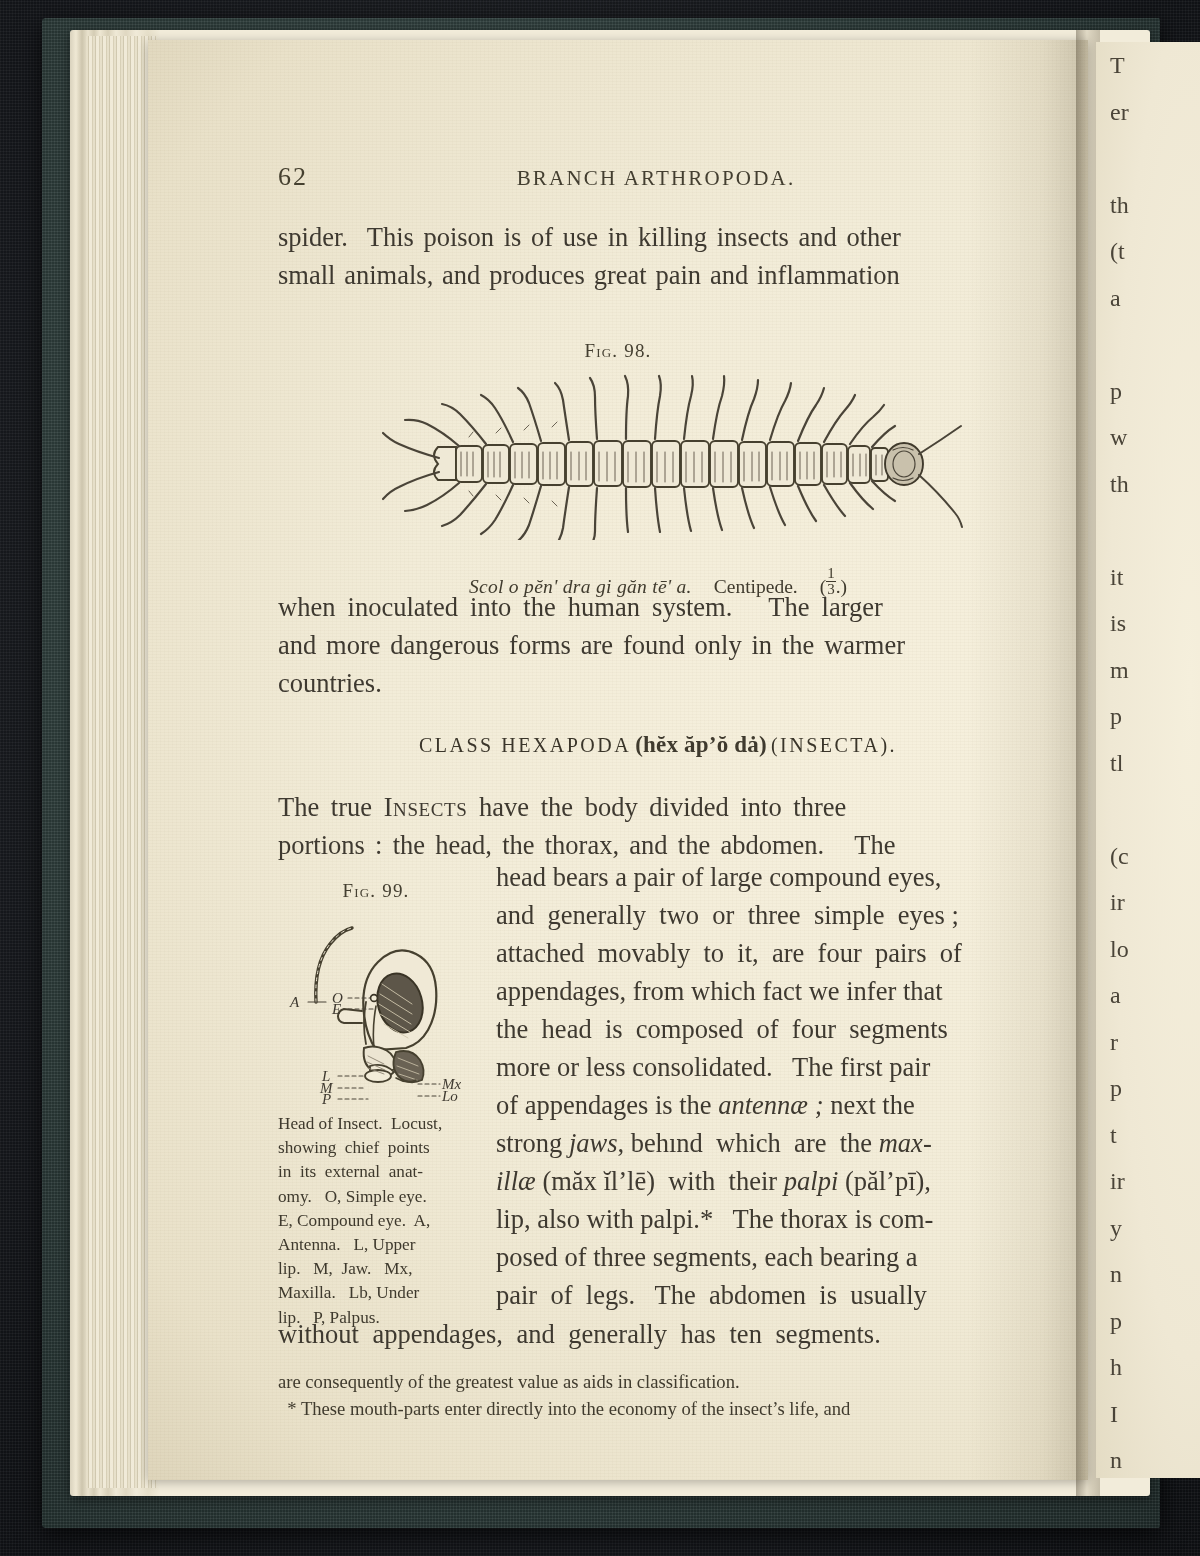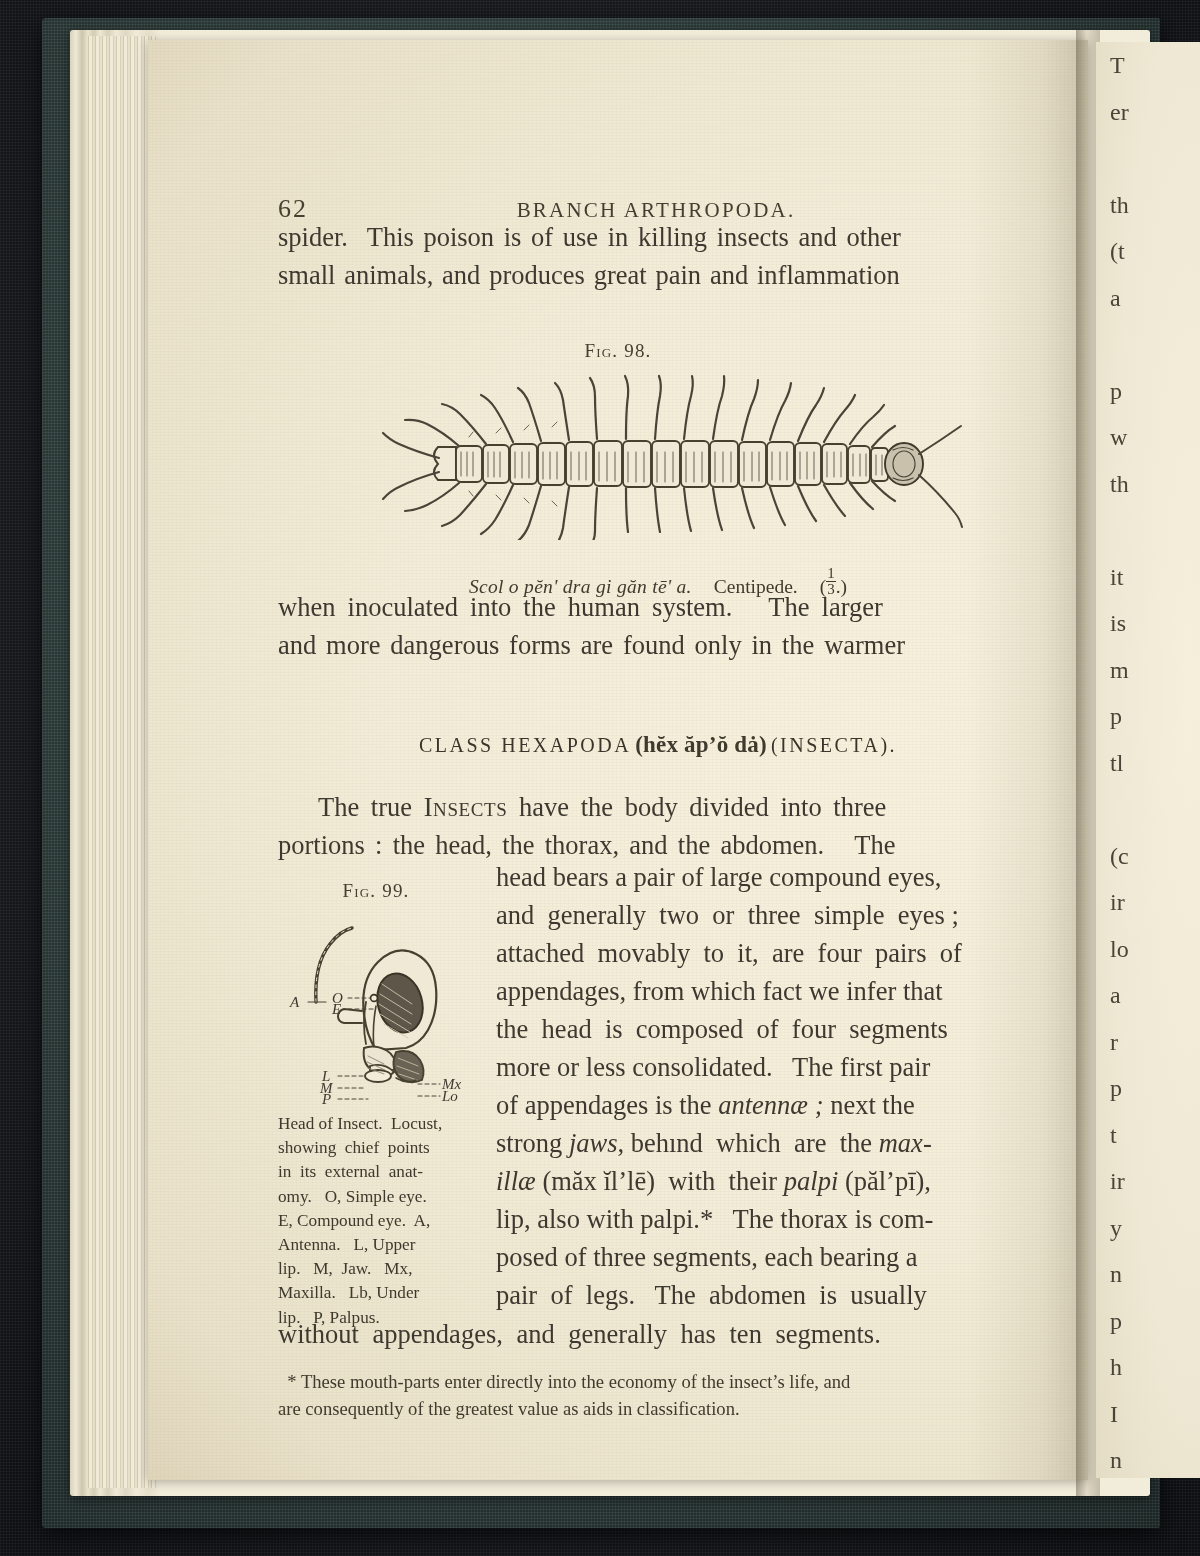--- a/index.html
+++ b/index.html
@@ -105,21 +105,21 @@
 
   
   .content {
     position: absolute;
     left: 0; top: 0; right: 0; bottom: 0;
     font-family: "Liberation Serif", serif;
     color: #3c372c;
   }
   .folio-row {
     position: absolute; left: 130px; top: 122px; width: 760px;
-    display: flex; align-items: baseline; margin-top: 32px;
+    display: flex; align-items: baseline;
   }
   .folio {
     font-size: 26px; letter-spacing: 2px; color: #45402f;
   }
   .runhead {
     flex: 1; text-align: center;
     font-size: 21px; letter-spacing: 2.2px; color: #433e30;
     font-variant: small-caps; text-transform: uppercase;
     padding-right: 34px;
   }
@@ -175,21 +175,21 @@
     text-align: center;
   }
   #classhead .big {
     font-size: 20px; letter-spacing: 2.5px; color: #3a352a;
   }
   #classhead .pron {
     font-size: 23px; letter-spacing: .2px; color: #3f3a2e; font-weight: bold;
   }
 
   #p3 { left: 130px; top: 748px; width: 760px; }
-  #p3 .ln:nth-child(1) { word-spacing: 5.0px; margin-left: 40px; }
+  #p3 .ln:nth-child(1) { word-spacing: 5.0px; }
   #p3 .ln:nth-child(2) { word-spacing: 3.6px; }
   .smallcaps { font-variant: small-caps; letter-spacing: .6px; }
 
   
   #fig99label { left: 130px; top: 840px; width: 196px; text-align: center; }
   #fig99 {
     position: absolute; left: 130px; top: 866px;
     width: 200px; height: 200px;
   }
   #fig99 svg { display:block; width:100%; height:100%; }
@@ -363,20 +363,21 @@
         </svg>
       </div>
 
       <div id="fig98cap">
         <span class="sp">Scol o pĕn' dra  gi găn tē' a.</span><span class="gap"></span><span>Centipede.</span><span class="gap"></span><span>(</span><span class="frac"><b>1</b><i>3</i></span><span>.)</span>
       </div>
 
       <div class="para" id="p2">
         <span class="ln">when inoculated into the human system.   The larger</span>
         <span class="ln">and more dangerous forms are found only in the warmer</span>
+        <span class="ln">countries.</span>
       </div>
 
       <div id="classhead">
         <span class="big">CLASS  HEXAPODA</span>
         <span class="pron">(hĕx ăp’ŏ dȧ)</span>
         <span class="big">(INSECTA).</span>
       </div>
 
       <div class="para" id="p3">
         <span class="ln"><span>The true </span><span class="smallcaps">Insects</span><span> have the body divided into three</span></span>
@@ -470,22 +471,22 @@
         <span class="ln">lip, also with palpi.*   The thorax is com-</span>
         <span class="ln">posed of three segments, each bearing a</span>
         <span class="ln">pair  of  legs.   The  abdomen  is  usually</span>
       </div>
 
       <div id="p5">without appendages, and generally has ten segments.</div>
 
       <div id="rule"></div>
 
       <div id="footnote">
+        <span class="ln">are consequently of the greatest value as aids in classification.</span>
         <span class="ln">  * These mouth-parts enter directly into the economy of the insect’s life, and</span>
-        <span class="ln">are consequently of the greatest value as aids in classification.</span>
       </div>
 
     </div>
   </div>
 
   <div id="spinegap"></div>
 
   <div id="rightpage">
     <div class="rtext">T
 er

